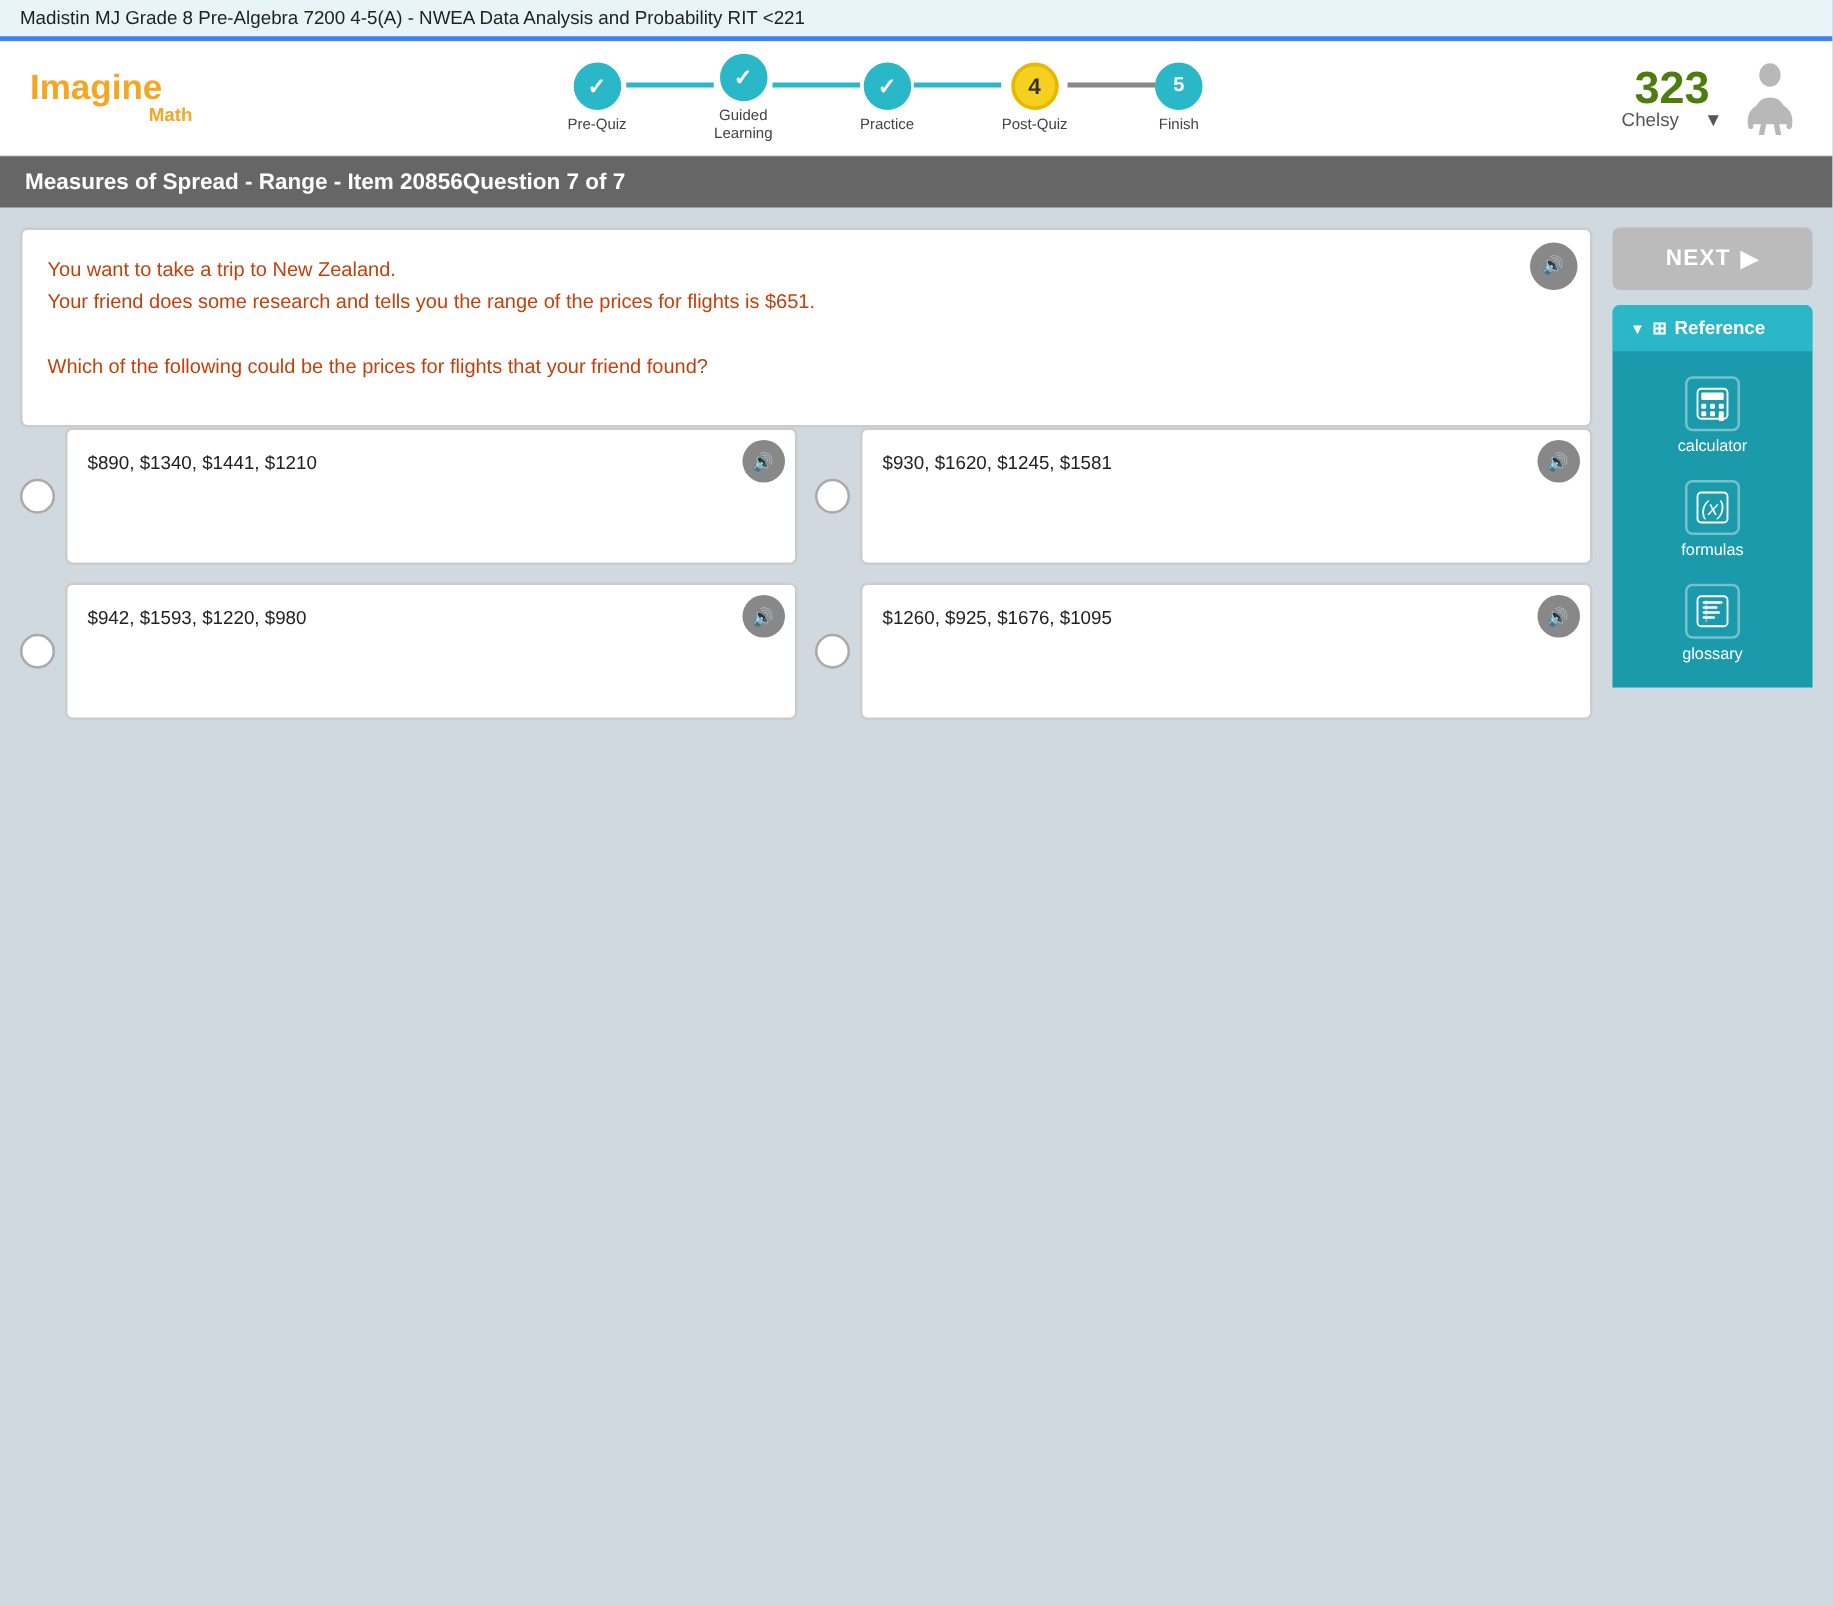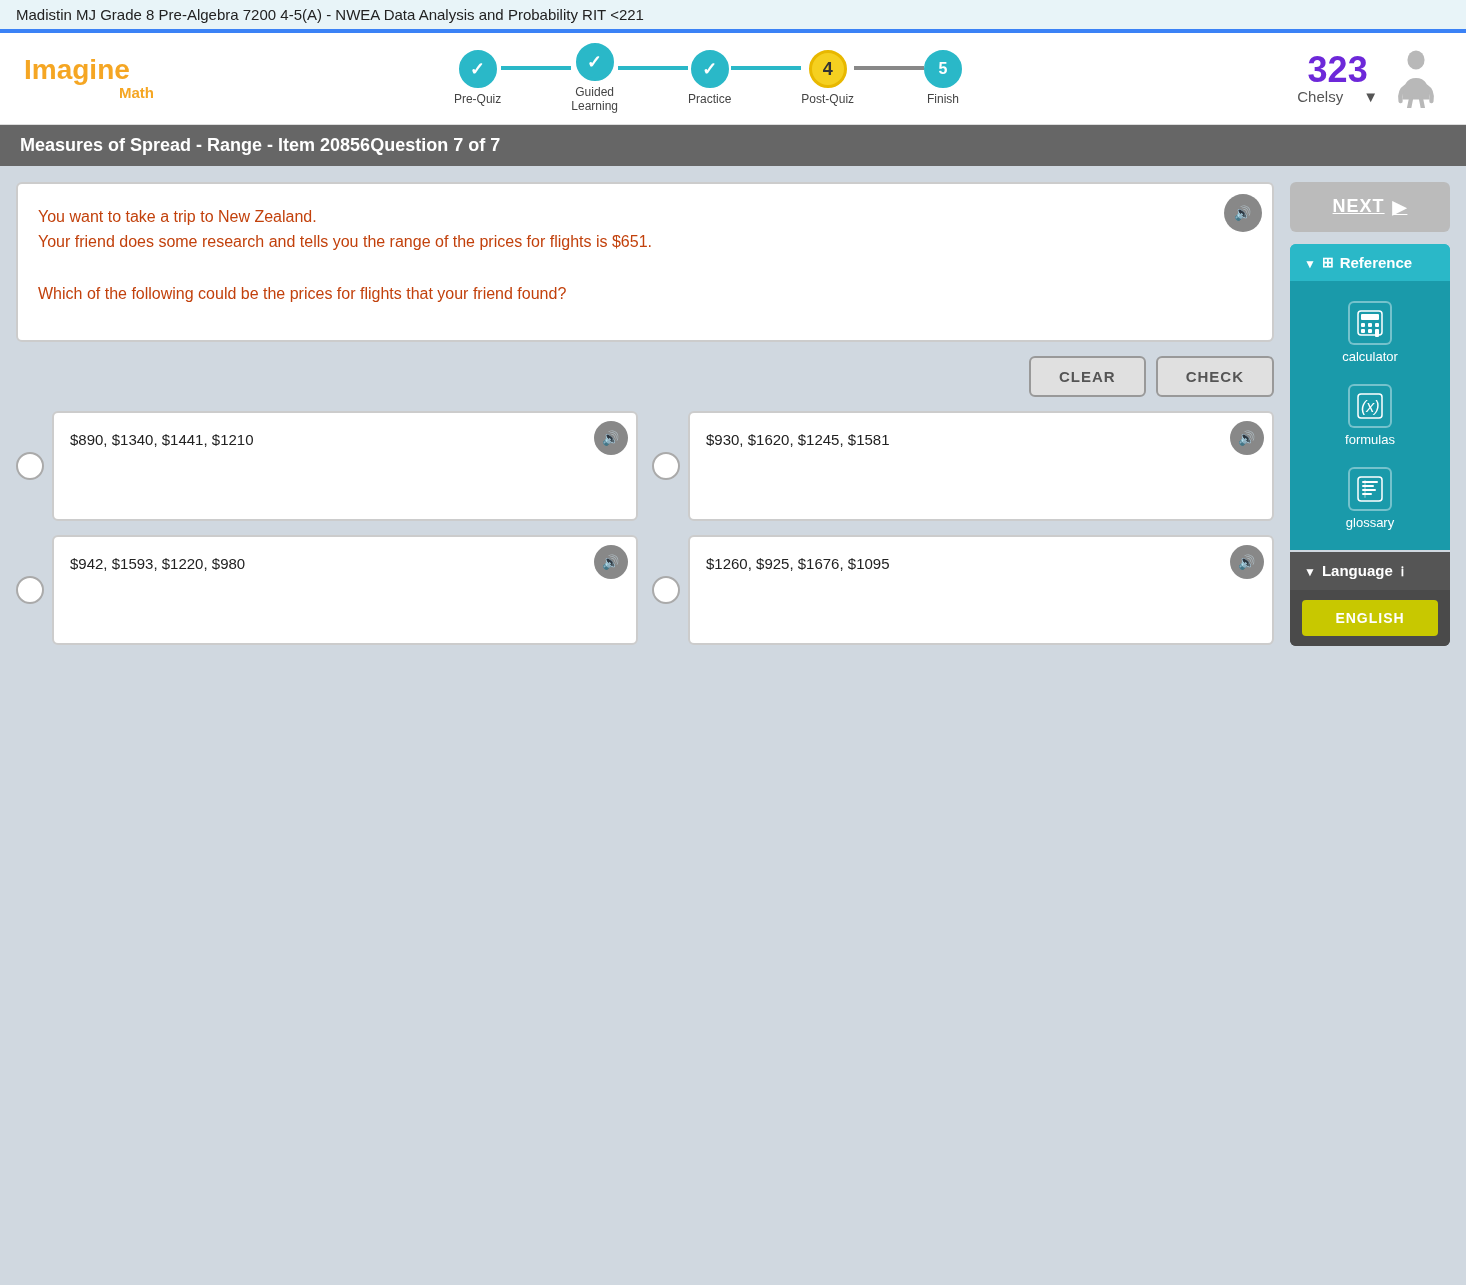--- a/index.html
+++ b/index.html
@@ -118,21 +118,21 @@
     #user-area {
       display: flex;
       align-items: center;
       gap: 12px;
       min-width: 180px;
       justify-content: flex-end;
     }
     #user-score {
       font-size: 36px;
       font-weight: bold;
-      color: #6d28d9;
+      color: #4d7c0f;
       line-height: 1;
     }
     #user-name-row {
       display: flex;
       align-items: center;
       gap: 20px;
       font-size: 15px;
       color: #555;
       cursor: pointer;
     }
@@ -279,21 +279,20 @@
       font-weight: bold;
       border-radius: 6px;
       cursor: pointer;
       display: flex;
       align-items: center;
       justify-content: center;
       gap: 8px;
       width: 100%;
       margin-bottom: 12px;
       letter-spacing: 1px;
-      text-decoration: underline;
     }
 
     
     #reference-panel {
       background: #2ab8c8;
       border-radius: 6px 6px 0 0;
       overflow: hidden;
     }
     #reference-header {
       background: #2ab8c8;
@@ -458,24 +457,20 @@
     <div id="question-box">
       <p>You want to take a trip to New Zealand.</p>
       <p>Your friend does some research and tells you the range of the prices for flights is $651.</p>
       <br>
       <p>Which of the following could be the prices for flights that your friend found?</p>
       <button id="audio-btn-question">
         <span class="speaker-icon"></span>
       </button>
     </div>
 
-    <div id="actions-row">
-      <button class="action-btn">CLEAR</button>
-      <button class="action-btn">CHECK</button>
-    </div>
 
     <div id="choices-grid">
 
       <div class="choice-item">
         <div class="choice-radio"></div>
         <div class="choice-box">
           <span>$890, $1340, $1441, $1210</span>
           <button class="choice-audio-btn">
             <span class="speaker-icon"></span>
           </button>
@@ -565,25 +560,15 @@
               <rect x="6" y="14" width="14" height="2" rx="1" fill="white"></rect>
               <rect x="6" y="18" width="10" height="2" rx="1" fill="white"></rect>
               <rect x="8" y="5" width="2" height="18" rx="1" fill="white" opacity="0.3"></rect>
             </svg>
           </div>
           <span class="ref-label">glossary</span>
         </div>
       </div>
     </div>
 
-    <div id="language-panel">
-      <div id="language-header">
-        <span class="triangle-down"></span>
-        <span>Language</span>
-        <span style="font-size:13px;margin-left:2px;">ℹ</span>
-      </div>
-      <div id="language-body">
-        <button id="english-btn">ENGLISH</button>
-      </div>
-    </div>
 
   </div>
 </div>
 
 </body></html>

